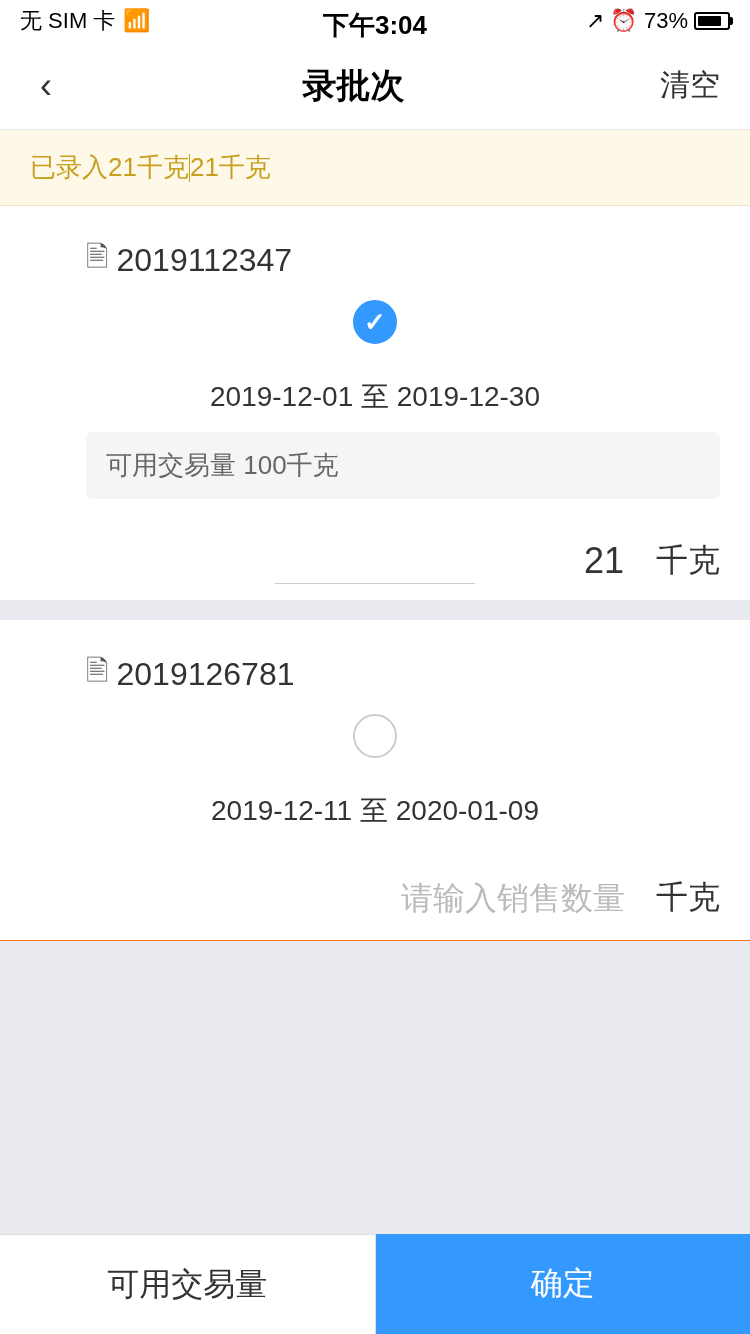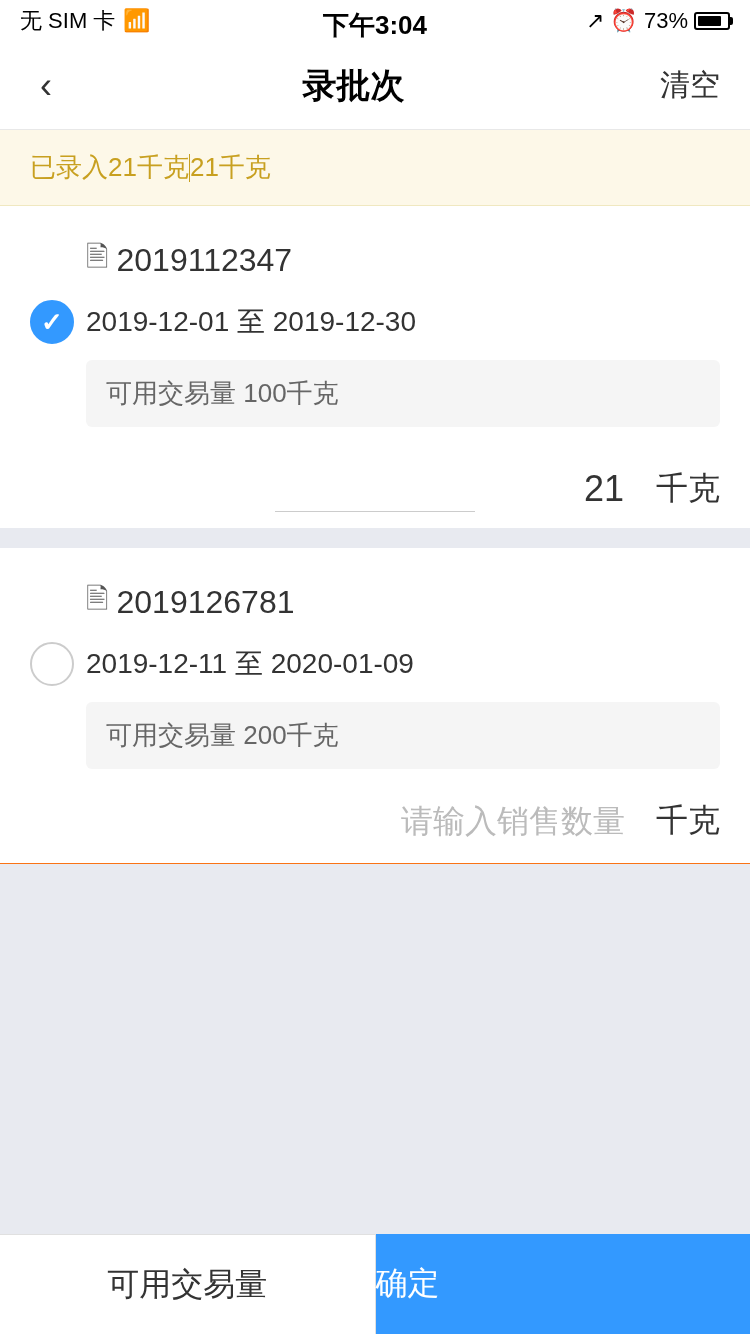--- a/index.html
+++ b/index.html
@@ -145,22 +145,23 @@
       color: #555;
     }
     .batch-number {
       font-size: 32px;
       color: #333;
       font-weight: 500;
     }
     .batch-date-row {
       display: flex;
       align-items: center;
-      gap: 12px;
+      gap: 34px;
       margin-bottom: 16px;
+      flex-direction: column;
     }
     .radio-circle {
       width: 44px;
       height: 44px;
       border-radius: 50%;
       border: 2px solid #ccc;
       background: #fff;
       flex-shrink: 0;
       display: flex;
       align-items: center;
@@ -272,21 +273,21 @@
     }
     .btn-confirm {
       flex: 1;
       background: #3399ff;
       border: none;
       font-size: 32px;
       color: #fff;
       cursor: pointer;
       display: flex;
       align-items: center;
-      justify-content: flex-start;
+      justify-content: center;
     }
 
     .content-area {
       height: calc(1334px - 42px - 88px - 100px);
       overflow-y: auto;
     }
 
     .first-card-quantity {
       background: #fff;
     }
@@ -358,21 +359,20 @@
   <div class="batch-card">
     <div class="batch-card-inner">
       <div class="batch-number-row">
         <span class="batch-icon">🖹</span>
         <span class="batch-number">2019126781</span>
       </div>
       <div class="batch-date-row">
         <div class="radio-circle"></div>
         <span class="batch-date">2019-12-11 至 2020-01-09</span>
       </div>
-      <div class="batch-available">可用交易量 200千克</div>
     </div>
   </div>
 
   <div class="input-row">
     <input class="quantity-input" type="number" placeholder="请输入销售数量" style="">
     <span class="input-unit">千克</span>
   </div>
 
   <div class="empty-area" style="height: 500px;"></div>
 

